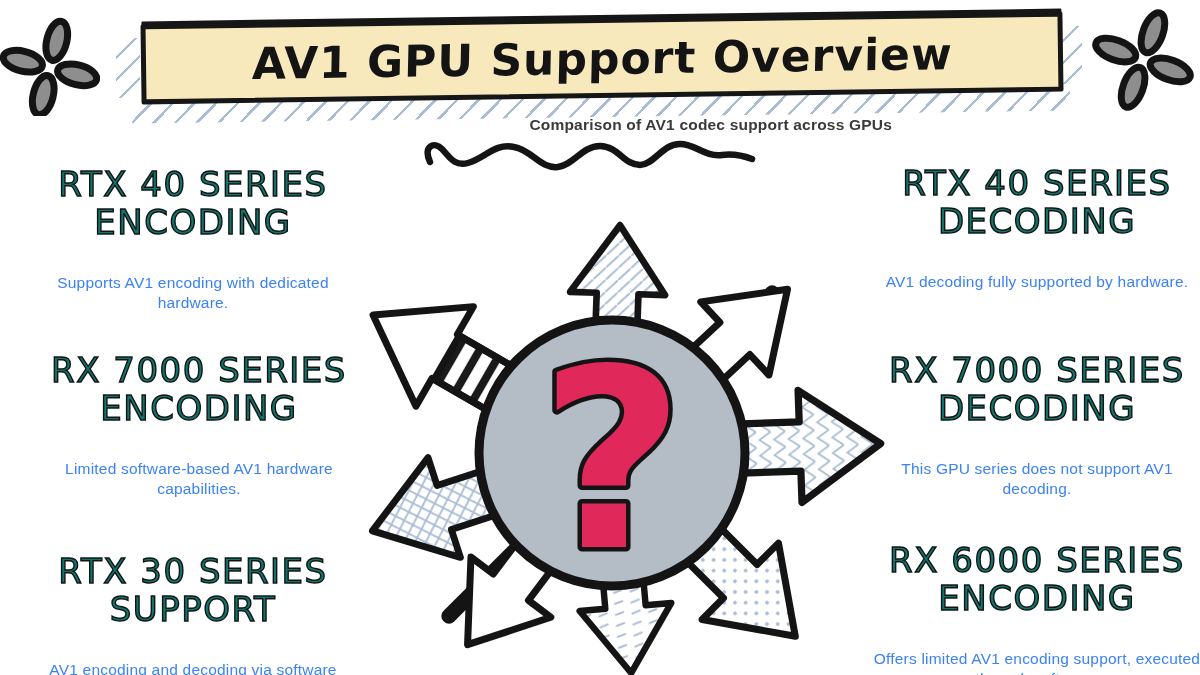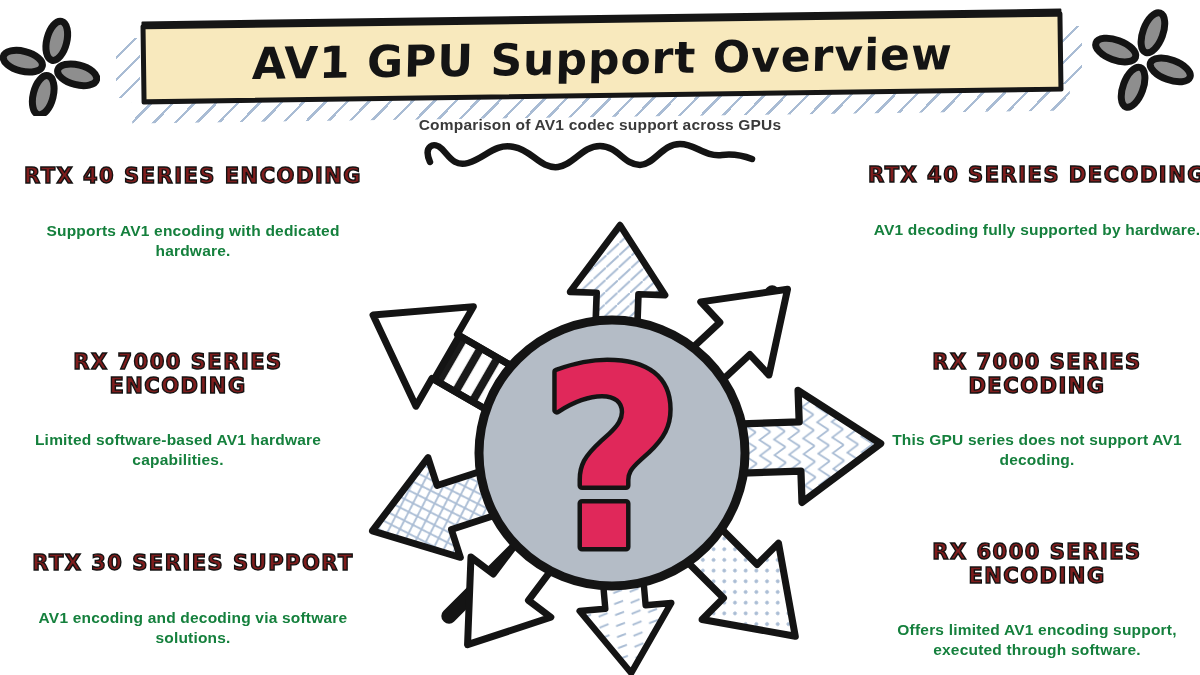--- a/index.html
+++ b/index.html
@@ -21,40 +21,40 @@
   }
   .hatch{
     position:absolute;
     background:repeating-linear-gradient(135deg,transparent 0 13px,#A9BCD4 13px 15.5px);
   }
   .hatch-bottom{left:132px;top:96px;width:938px;height:21px;transform:rotate(-0.8deg);}
   .hatch-left{left:116px;top:38px;width:24px;height:60px;}
   .hatch-right{left:1058px;top:26px;width:24px;height:58px;}
   
   .subtitle{
-    position:absolute;left:300px;top:116px;width:600px;text-align:center;
+    position:absolute;left:292px;top:116px;width:600px;text-align:right;
     font-size:15.5px;font-weight:700;color:#3A3A3A;letter-spacing:.2px;
   }
   .squiggle{position:absolute;left:422px;top:136px;}
   
   .flower{position:absolute;}
   .flower-tl{left:0px;top:16px;}
   .flower-tr{left:1090px;top:8px;}
   
   .section{position:absolute;width:340px;text-align:center;}
   .sec-heading{
-    font-family:"DejaVu Sans",sans-serif;font-size:21px;font-weight:700;
-    color:#7f1d1d;line-height:1.12;letter-spacing:1.5px;text-transform:uppercase;
+    font-family:"DejaVu Sans",sans-serif;font-size:34px;font-weight:400;
+    color:#0f766e;line-height:1.12;letter-spacing:1.5px;text-transform:uppercase;
     -webkit-text-stroke:1.4px #121212;
   }
   .sec-body{
-    margin-top:32px;font-size:15.5px;color:#15803d;line-height:1.3;letter-spacing:.2px;font-weight:bold;
+    margin-top:32px;font-size:15.5px;color:#3b82f6;line-height:1.3;letter-spacing:.2px;
   }
   .sec-l1{left:23px;top:165px;}
-  .sec-l2{left:8px;top:351px;}
+  .sec-l2{left:29px;top:351px;}
   .sec-l3{left:23px;top:552px;}
   .sec-r1{left:867px;top:164px;}
   .sec-r2{left:867px;top:351px;}
   .sec-r3{left:867px;top:541px;}
   
   .center-graphic{position:absolute;left:332px;top:205px;}
 </style>
 </head>
 <body>
 

